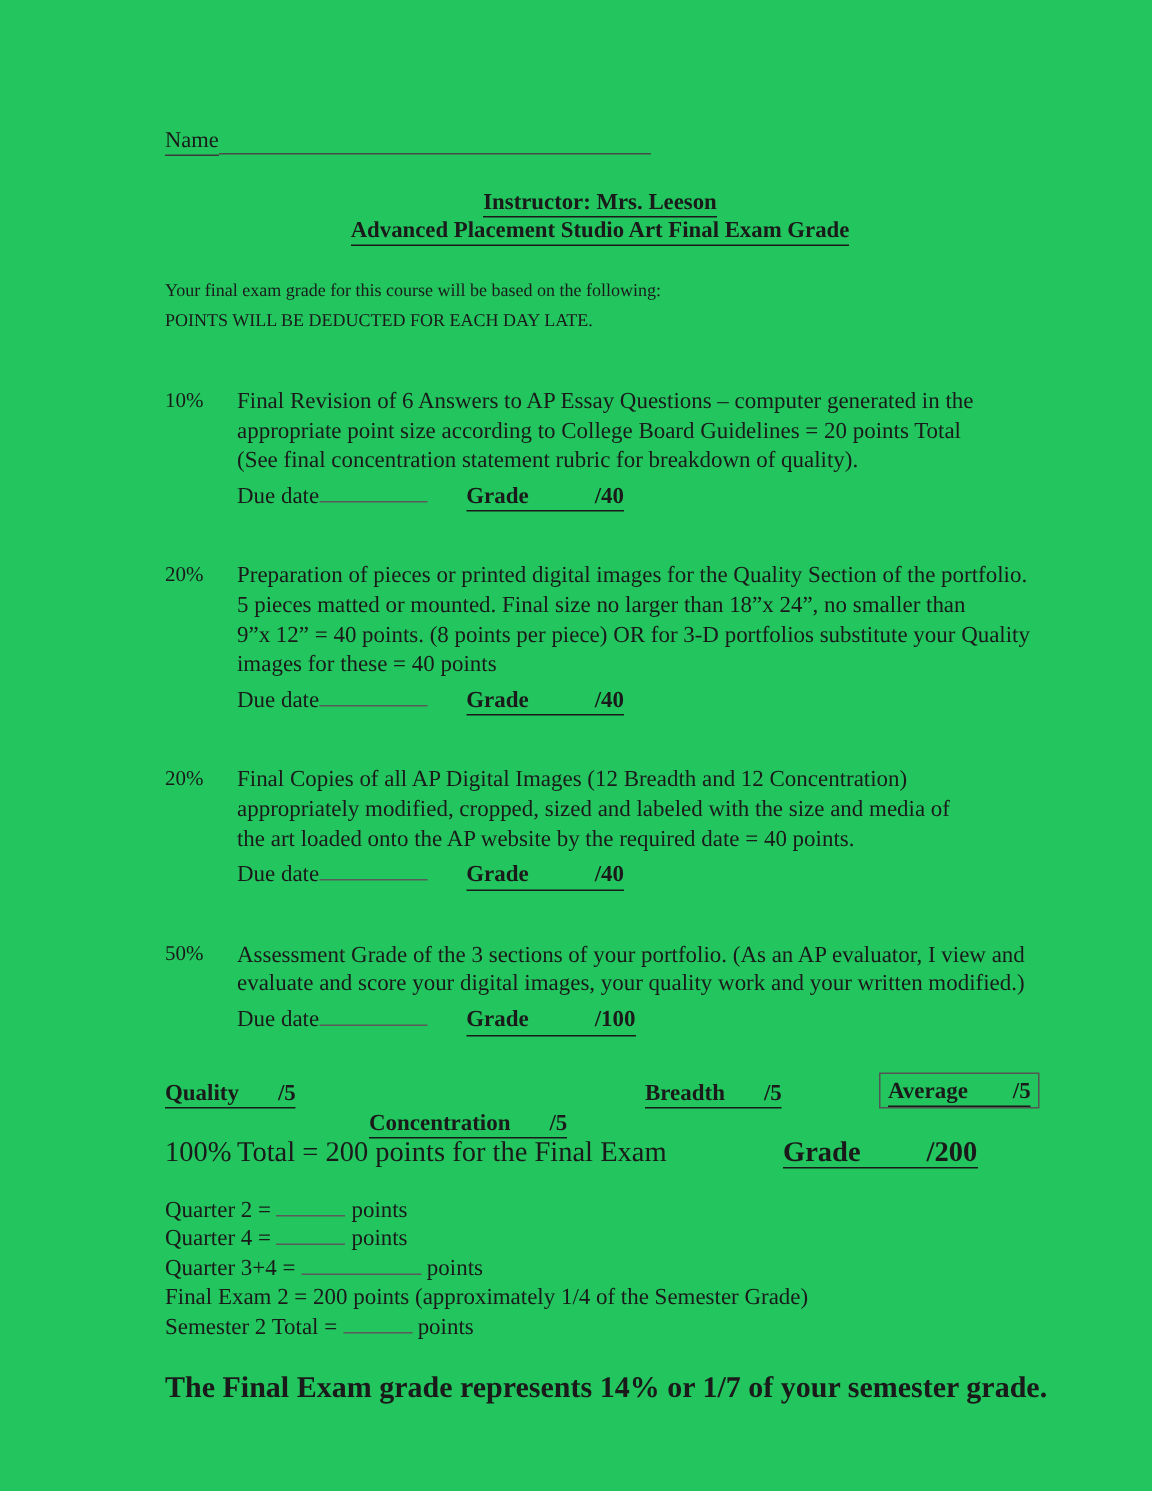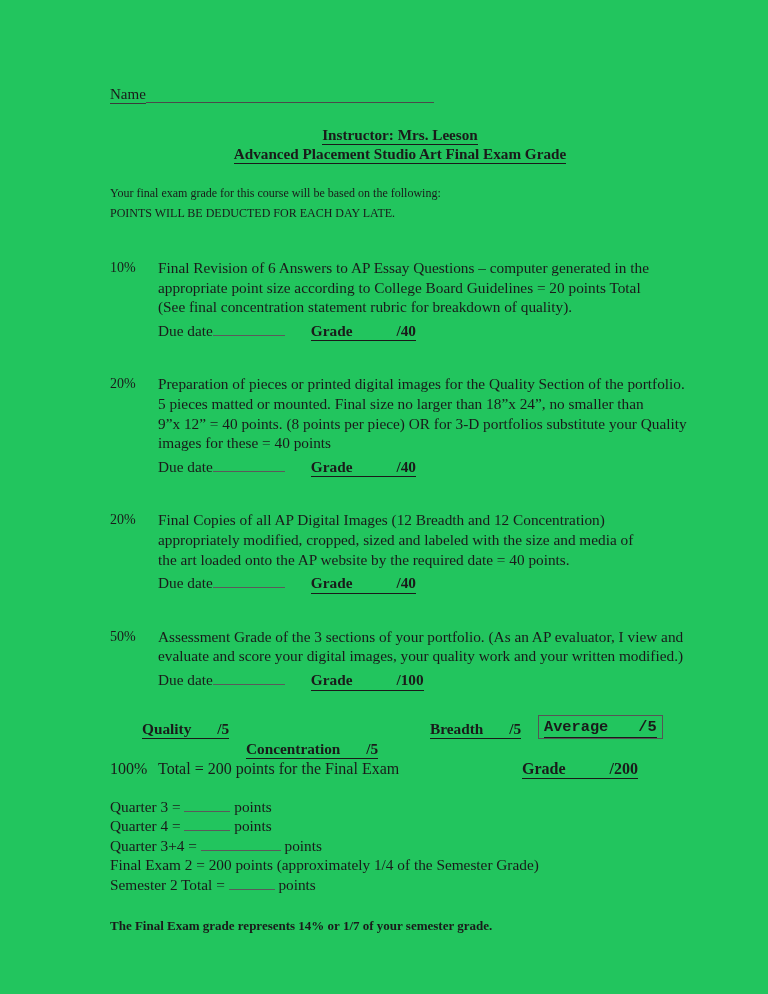--- a/index.html
+++ b/index.html
@@ -145,47 +145,46 @@
     position: absolute;
     top: 0;
     display: inline-flex;
     align-items: baseline;
     font-weight: bold;
     border-bottom: 1.8px solid #1a1a1a;
     white-space: nowrap;
     line-height: 19px;
   }
   .score-gap { display: inline-block; }
-  .sc-quality    { left: 0px; margin-left: 32px; }
+  .sc-quality    { left: 0px; }
   .sc-quality .score-gap { width: 26px; }
   .sc-concentration { left: 136px; margin-top: 20px; }
   .sc-concentration .score-gap { width: 26px; }
   .sc-breadth    { left: 320px; }
   .sc-breadth .score-gap { width: 26px; }
 
   .sc-average-wrap {
     position: absolute;
-    left: 428px;
+    left: 476px;
     top: -4px;
     border: 1.3px solid #555;
     padding: 2px 5px 0px 5px;
-    font-family: Liberation Mono, monospace;
   }
   .sc-average {
     position: static;
     display: inline-flex;
   }
   .sc-average .score-gap { width: 30px; }
 
   
   .total-row {
     position: relative;
     height: 24px;
     margin-top: 14px;
-    font-size: 16px;
+    font-size: 19px;
     line-height: 19px;
   }
   .total-left {
     position: absolute;
     left: 0; top: 0;
     white-space: nowrap;
   }
   .total-pct { display: inline-block; width: 48px; }
   .total-grade {
     position: absolute;
@@ -215,21 +214,21 @@
   .blank-m {
     display: inline-block;
     width: 80px;
     border-bottom: 1.3px solid #5a5a5a;
     height: 12px;
   }
 
   
   .footer-note {
     margin-top: 22px;
-    font-size: 13px;
+    font-size: 20px;
     font-weight: bold;
     line-height: 19px;
     white-space: nowrap;
   }
 </style>
 </head>
 <body>
 
 <div class="page">
   <div class="content">
@@ -364,21 +363,21 @@
         <span class="total-pct">100%</span><span>Total = 200 points for the Final Exam</span>
       </span>
       <span class="total-grade">
         <span>Grade</span>
         <span class="grade-gap"></span>
         <span>/200</span>
       </span>
     </div>
 
     <div class="quarters">
-      <div><span>Quarter 3 = </span><span class="blank-s"></span><span> points</span></div>
+      <div><span>Quarter 2 = </span><span class="blank-s"></span><span> points</span></div>
       <div><span>Quarter 4 = </span><span class="blank-s"></span><span> points</span></div>
       <div><span>Quarter 3+4 = </span><span class="blank-m"></span><span> points</span></div>
       <div><span>Final Exam 2 = 200 points  (approximately 1/4 of the Semester Grade)</span></div>
       <div><span>Semester 2 Total = </span><span class="blank-s"></span><span> points</span></div>
     </div>
 
     <div class="footer-note">The Final Exam grade represents 14% or 1/7 of your semester grade.</div>
 
   </div>
 </div>

